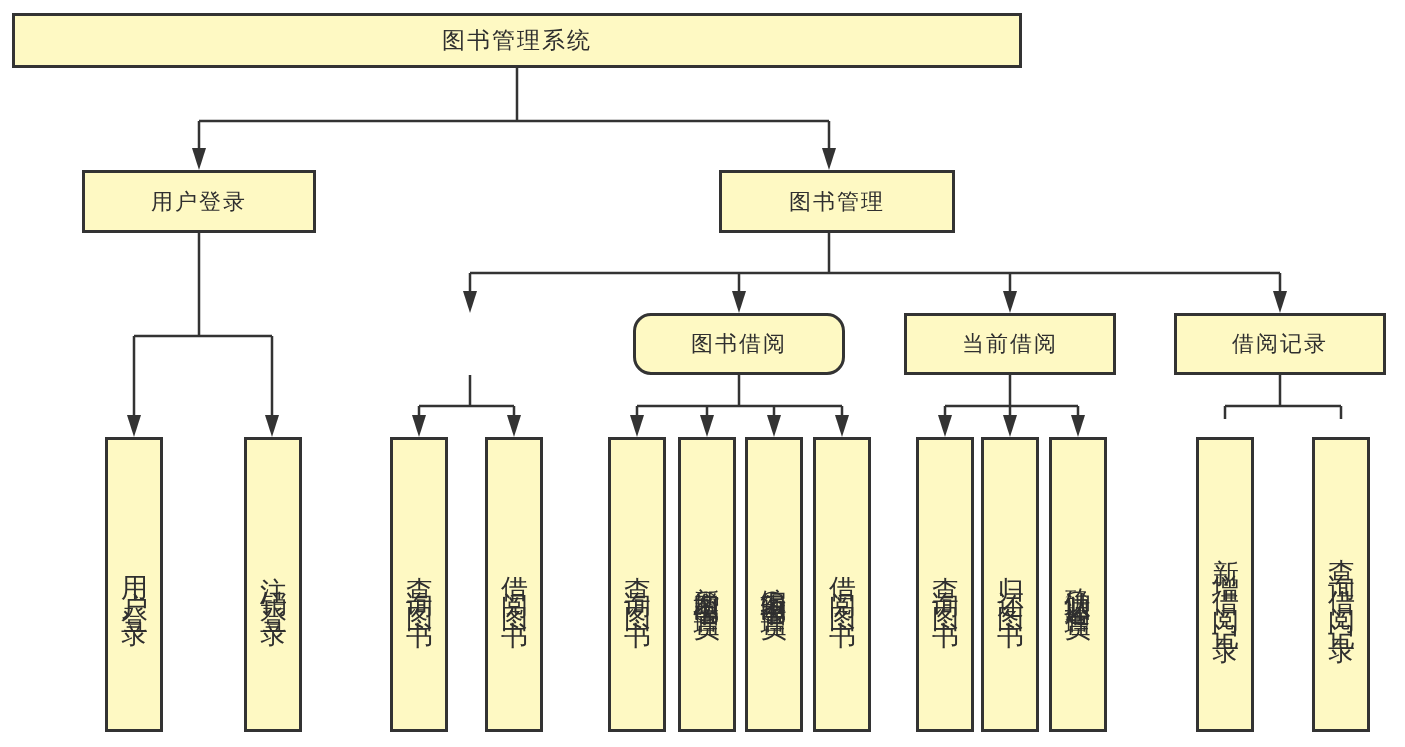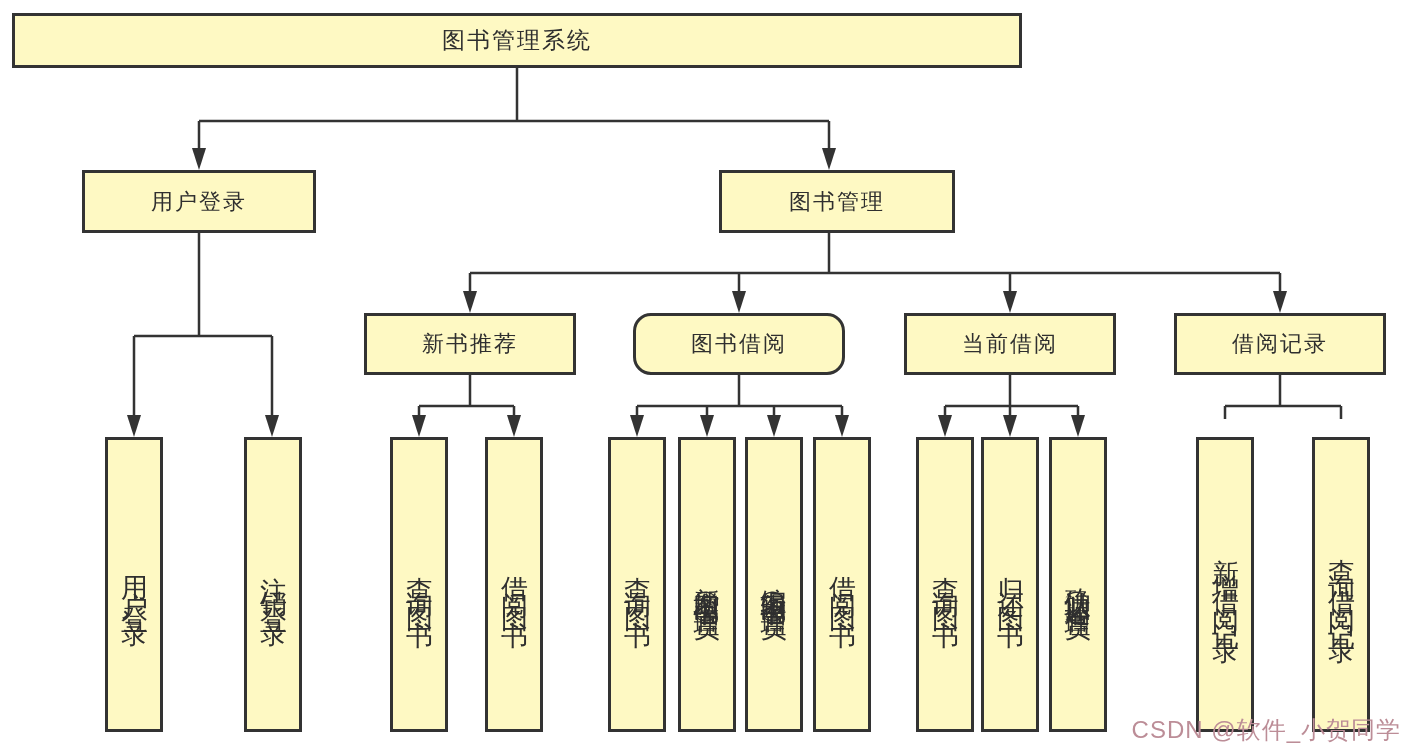--- a/index.html
+++ b/index.html
@@ -95,23 +95,20 @@
     <span>图书管理系统</span>
   </div>
 
   <div class="box hbox lvl" style="left:82px; top:170px; width:234px; height:63px;">
     <span>用户登录</span>
   </div>
   <div class="box hbox lvl" style="left:711px; top:170px; width:236px; height:63px;margin-left:8px;">
     <span>图书管理</span>
   </div>
 
-  <div class="box hbox lvl" style="left:364px; top:313px; width:212px; height:62px;">
-    <span>新书推荐</span>
-  </div>
   <div class="box hbox lvl" style="left:633px; top:313px; width:212px; height:62px;border-radius:18px;">
     <span>图书借阅</span>
   </div>
   <div class="box hbox lvl" style="left:1174px; top:313px; width:212px; height:62px;">
     <span>借阅记录</span>
   </div>
   <div class="box hbox lvl" style="left:904px; top:313px; width:212px; height:62px;">
     <span>当前借阅</span>
   </div>
 
@@ -152,15 +149,14 @@
     <span>确认归还（管理员）</span>
   </div>
 
   <div class="box vbox sp6" style="left:1196px; top:437px; width:58px; height:295px;">
     <span>新增借阅记录</span>
   </div>
   <div class="box vbox sp6" style="left:1312px; top:437px; width:58px; height:295px;">
     <span>查询借阅记录</span>
   </div>
 
-  <div id="watermark">CSDN @软件_小贺同学</div>
 
 </div>
 
 </body></html>

